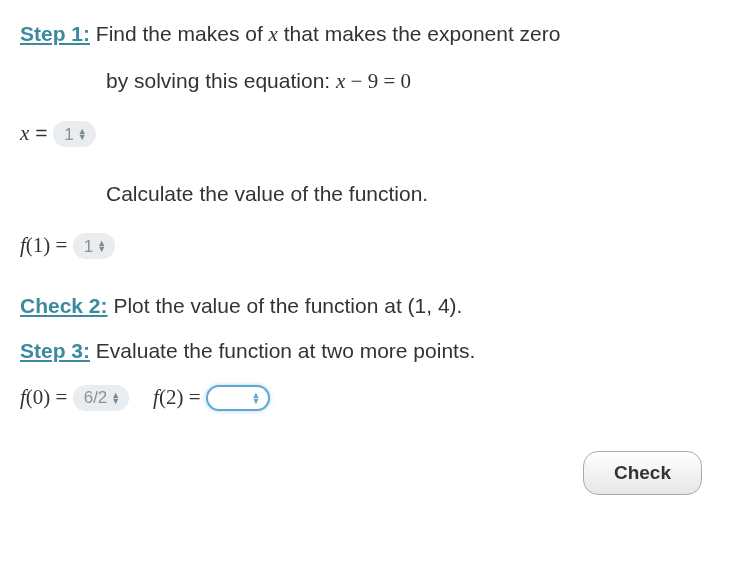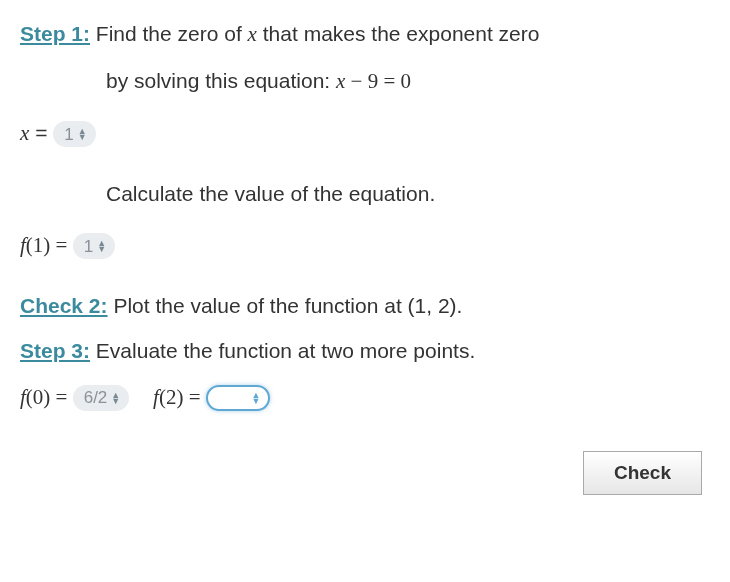--- a/index.html
+++ b/index.html
@@ -75,62 +75,62 @@
     justify-content: flex-end;
     margin-top: 38px;
     padding-right: 8px;
   }
   .check-btn {
     font-size: 19px;
     font-weight: bold;
     color: #333;
     padding: 10px 30px;
     border: 1px solid #a9a9a9;
-    border-radius: 0;
+    border-radius: 15px;
     background: linear-gradient(#ffffff, #e6e6e6);
     cursor: pointer;
   }
   .inline-gap { margin-left: 18px; }
 </style>
 </head>
 <body>
 
 <div class="line">
-  <span class="step-label">Step 1:</span><span> Find the zero of </span><span class="math-x">x</span><span> that makes the exponent zero</span>
+  <span class="step-label">Step 1:</span><span> Find the makes of </span><span class="math-x">x</span><span> that makes the exponent zero</span>
 </div>
 <div class="line indent">
   <span>by solving this equation: </span><span class="math-x">x</span><span class="math"> − 9 = 0</span>
 </div>
 
 <div class="line eq-row">
   <span class="math-x">x</span><span> = </span>
   <span class="pill-input">
     <span class="pill-value">1</span>
     <span class="pill-stepper">
         <span>▲</span>
         <span>▼</span>
       </span>
   </span>
 </div>
 
-<div class="line indent substep">Calculate the value of the equation.</div>
+<div class="line indent substep">Calculate the value of the function.</div>
 
 <div class="line eq-row">
   <span class="math-f">f</span><span class="math">(1) = </span>
   <span class="pill-input">
     <span class="pill-value">1</span>
     <span class="pill-stepper">
         <span>▲</span>
         <span>▼</span>
       </span>
   </span>
 </div>
 
 <div class="line" style="margin-top:8px;">
-  <span class="step-label">Check 2:</span><span> Plot the value of the function at (1, 2).</span>
+  <span class="step-label">Check 2:</span><span> Plot the value of the function at (1, 4).</span>
 </div>
 
 <div class="line" style="margin-top:6px;">
   <span class="step-label">Step 3:</span><span> Evaluate the function at two more points.</span>
 </div>
 
 <div class="line" style="margin-top:0;">
   <span class="math-f">f</span><span class="math">(0) = </span>
   <span class="pill-input">
     <span class="pill-value">6/2</span>

